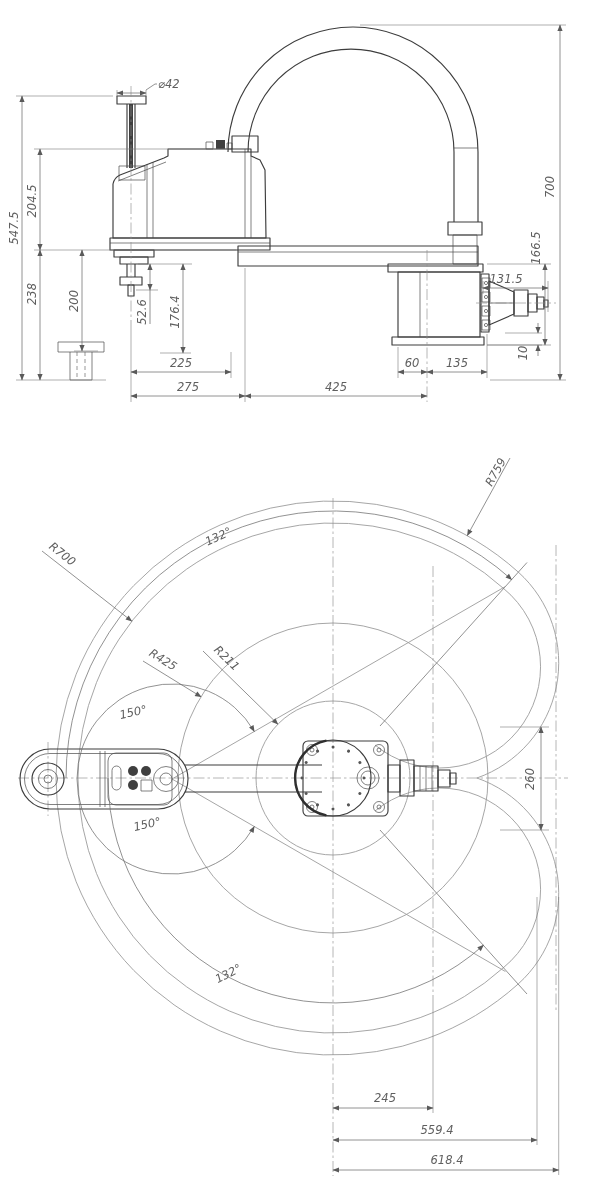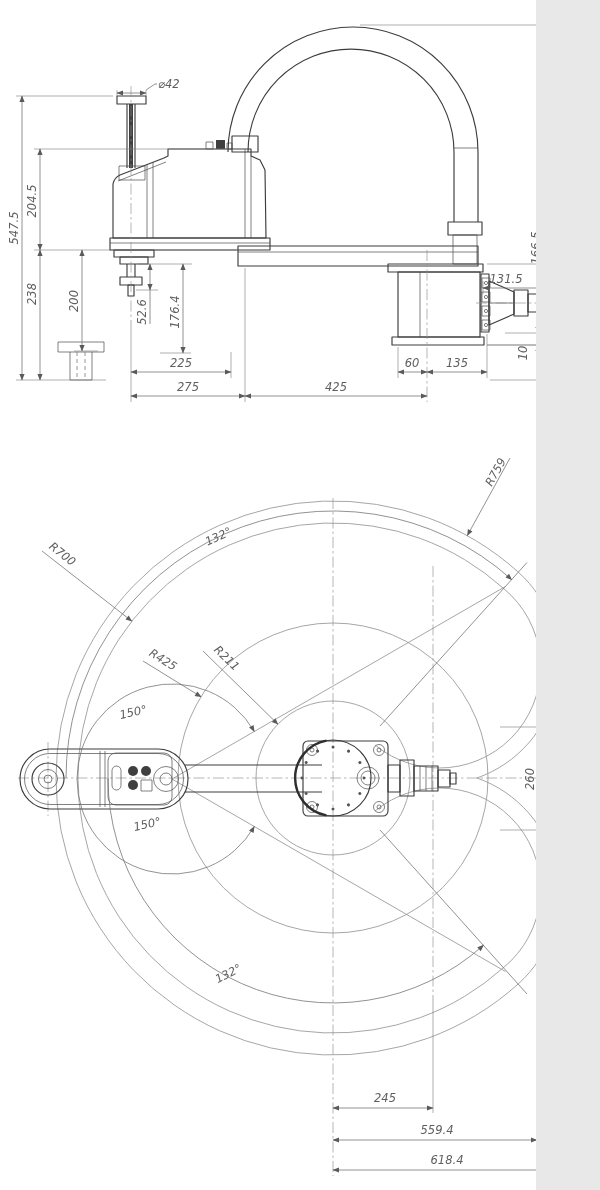--- a/index.html
+++ b/index.html
@@ -1,16 +1,16 @@
 <!DOCTYPE html>
 <html><head>
 <meta charset="utf-8">
 <style>
   html,body{margin:0;padding:0;background:#e8e8e8;}
-  .page{width:536px;height:1190px;background:#ffffff;position:relative;overflow:hidden;
+  .page{width:600px;height:1190px;background:#ffffff;position:relative;overflow:hidden;
         font-family:"DejaVu Sans",sans-serif;}
   svg{display:block;}
   .outline{stroke:#3d3d3d;fill:none;stroke-width:1.15;stroke-linejoin:round;}
   .detail{stroke:#4a4a4a;fill:none;stroke-width:0.7;stroke-linejoin:round;}
   .heavy{stroke:#2f2f2f;fill:none;stroke-width:2.4;}
   .env{stroke:#9c9c9c;fill:none;stroke-width:0.9;}
   .dim{stroke:#6e6e6e;fill:none;stroke-width:0.75;}
   .ext{stroke:#7a7a7a;fill:none;stroke-width:0.6;}
   .cl{stroke:#8f8f8f;fill:none;stroke-width:0.65;stroke-dasharray:11 3 2.5 3;}
   .dash{stroke:#6a6a6a;fill:none;stroke-width:0.7;stroke-dasharray:4 3;}

